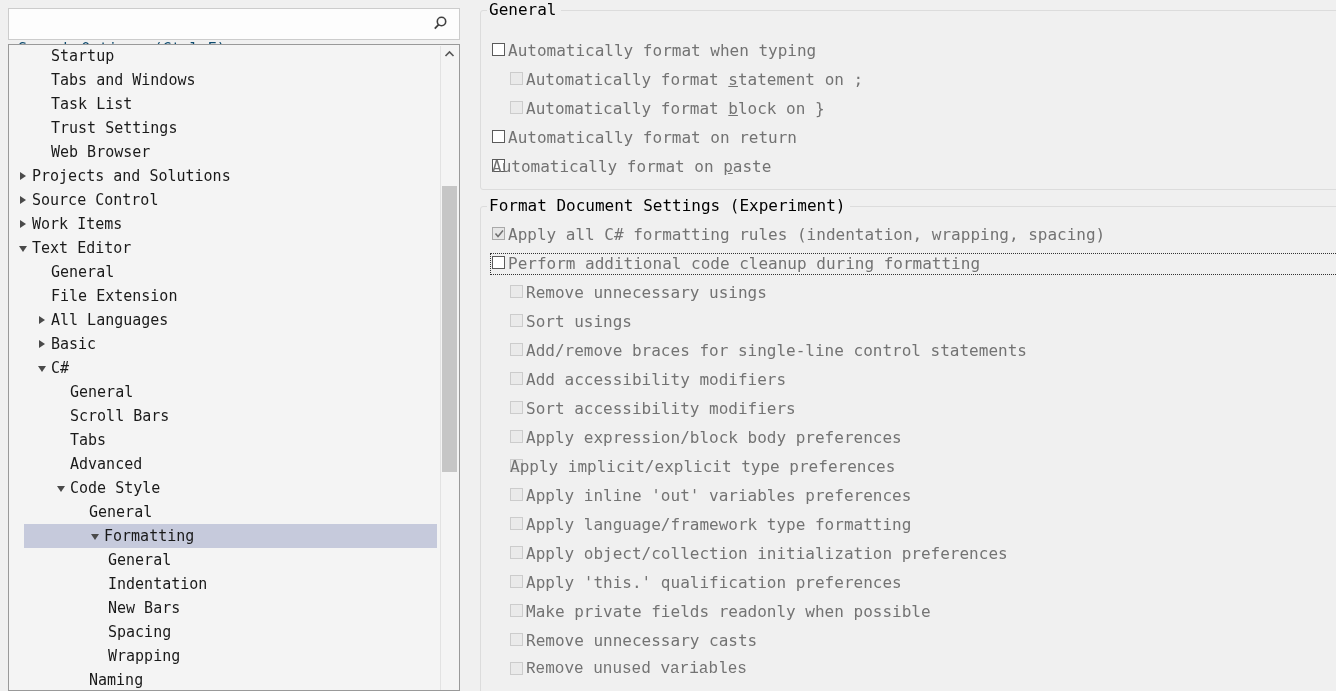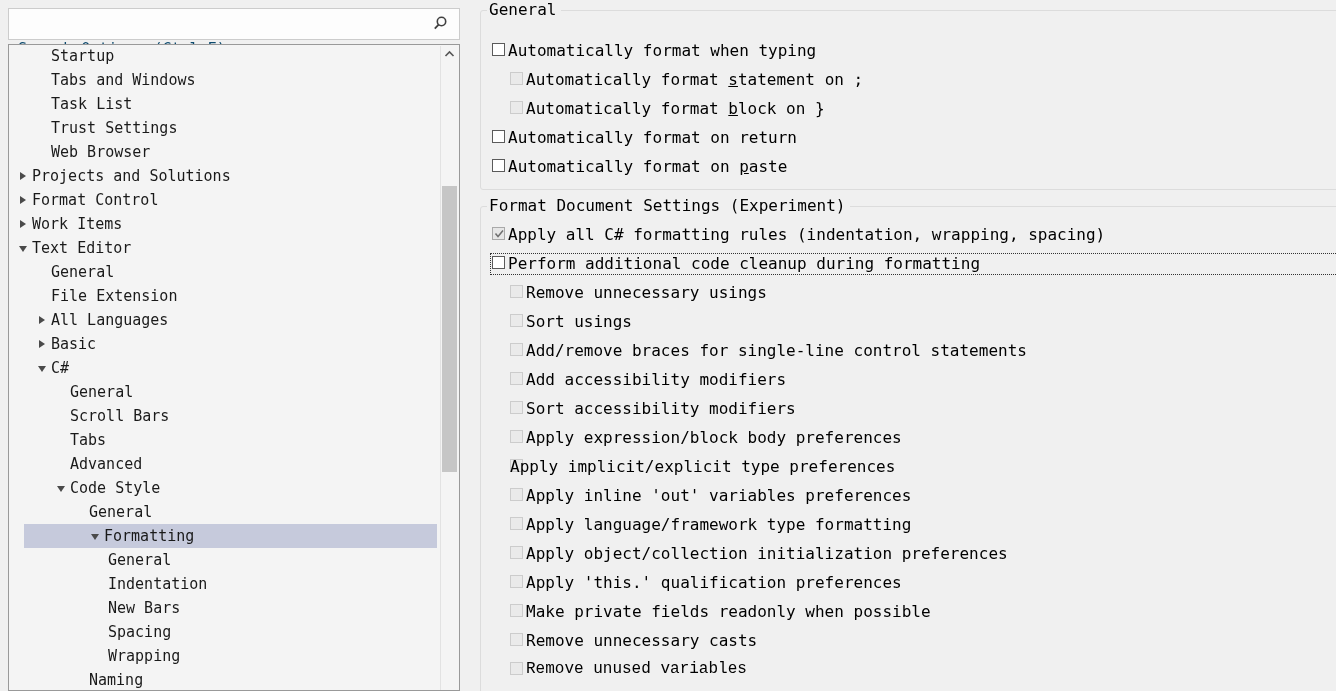--- a/index.html
+++ b/index.html
@@ -41,21 +41,21 @@
   #tree-thumb{position:absolute;left:1px;top:140px;width:15px;height:286px;background:#c6c6c6;}
 
   
   #right-pane{position:absolute;left:478px;top:0;width:858px;height:691px;background:#f0f0f0;overflow:hidden;}
 
   .groupbox{position:absolute;left:2px;width:900px;box-sizing:border-box;
     border:1px solid #dcdcdc;border-radius:3px;}
   .gb-title{position:absolute;left:6px;top:-11px;height:20px;line-height:20px;
     background:#f0f0f0;padding:0 5px 0 2px;font-size:16px;color:#000;white-space:nowrap;}
 
-  .cbrow{position:absolute;height:29px;line-height:29px;white-space:nowrap;font-size:16px;color:#000000;}
+  .cbrow{position:absolute;height:29px;line-height:29px;white-space:nowrap;font-size:16px;color:#737373;}
   .cbox{position:absolute;top:7px;width:13px;height:13px;box-sizing:border-box;}
   .cbox.enabled{border:1px solid #5a5a5a;background:#ffffff;}
   .cbox.disabled{border:1px solid #cccccc;background:#eaeaea;}
   .cbox.checked-disabled{border:1px solid #a9a9a9;background:#e6e6e6;}
   .cbox .tick{position:absolute;left:1px;top:0px;width:11px;height:11px;}
   .cblabel{position:absolute;top:0;}
   .acc{text-decoration:underline;}
   #focus-ring{position:absolute;border:1px dotted #333;box-sizing:border-box;}
 </style>
 </head>
@@ -93,21 +93,21 @@
           <div class="tnode" style="top: 119px; position: absolute; left: 0px; width: 428px;">
             <span class="tw collapsed" style="left: 10px;">
               <span class="arrow"></span>
             </span>
             <span class="tlabel" style="left: 23px;">Projects and Solutions</span>
           </div>
           <div class="tnode" style="top: 143px; position: absolute; left: 0px; width: 428px;">
             <span class="tw collapsed" style="left: 10px;">
               <span class="arrow"></span>
             </span>
-            <span class="tlabel" style="left: 23px;">Format Control</span>
+            <span class="tlabel" style="left: 23px;">Source Control</span>
           </div>
           <div class="tnode" style="top: 167px; position: absolute; left: 0px; width: 428px;">
             <span class="tw collapsed" style="left: 10px;">
               <span class="arrow"></span>
             </span>
             <span class="tlabel" style="left: 23px;">Work Items</span>
           </div>
           <div class="tnode" style="top: 191px; position: absolute; left: 0px; width: 428px;">
             <span class="tw expanded" style="left: 10px;">
               <span class="arrow"></span>
@@ -208,21 +208,21 @@
       <div class="cbrow" style="top: 94px; left: 0px; width: 858px;">
         <span class="cbox disabled" style="left: 32px;"></span>
         <span class="cblabel" style="left: 48px;">Automatically format <span class="acc">b</span>lock on }</span>
       </div>
       <div class="cbrow" style="top: 123px; left: 0px; width: 858px;">
         <span class="cbox enabled" style="left: 14px;"></span>
         <span class="cblabel" style="left: 30px;">Automatically format on return</span>
       </div>
       <div class="cbrow" style="top: 152px; left: 0px; width: 858px;">
         <span class="cbox enabled" style="left: 14px;"></span>
-        <span class="cblabel" style="left: 30px; text-align: right;">Automatically format on <span class="acc">p</span>aste</span>
+        <span class="cblabel" style="left: 14px; text-align: right;">Automatically format on <span class="acc">p</span>aste</span>
       </div>
       <div class="groupbox" style="top: 206px; height: 700px;">
         <div class="gb-title">Format Document Settings (Experiment)</div>
       </div>
       <div class="cbrow" style="top: 220px; left: 0px; width: 858px;">
         <span class="cbox checked-disabled" style="left: 14px;">
           <svg class="tick" viewBox="0 0 11 11">
             <polyline points="1.5,5.5 4,8.5 9,2.5" fill="none" stroke="#6f6f6f" stroke-width="1.5"></polyline>
           </svg>
         </span>

